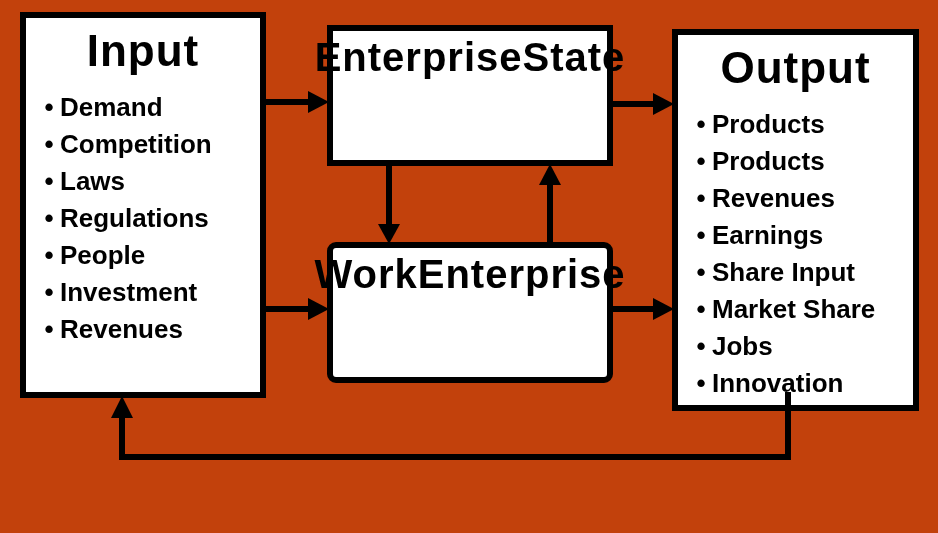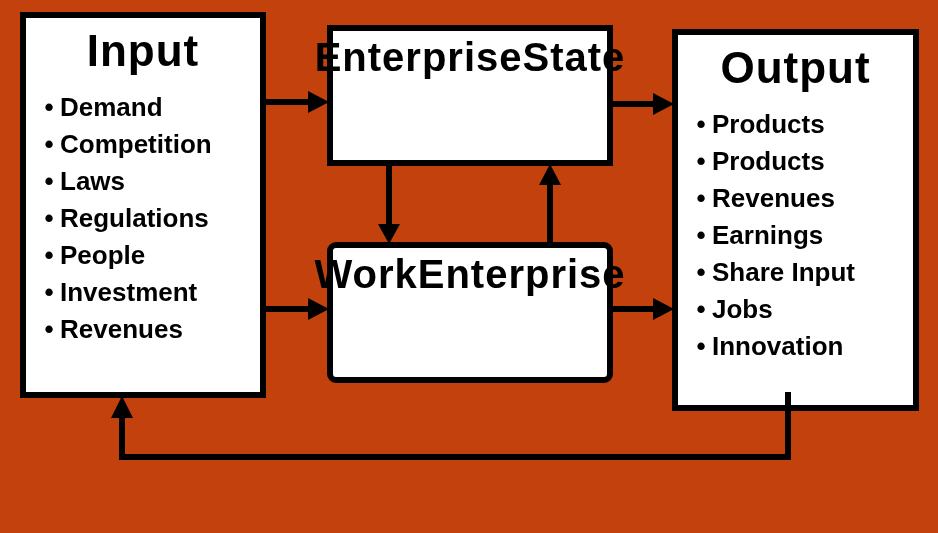--- a/index.html
+++ b/index.html
@@ -94,20 +94,21 @@
   </div>
 
   <div class="box" id="output-box">
     <div class="side-title">Output</div>
     <ul class="items">
       <li><span class="bullet">•</span><span>Products</span></li>
       <li><span class="bullet">•</span><span>Products</span></li>
       <li><span class="bullet">•</span><span>Revenues</span></li>
       <li><span class="bullet">•</span><span>Earnings</span></li>
       <li><span class="bullet">•</span><span>Share Input</span></li>
+      <li><span class="bullet">•</span><span>Market Share</span></li>
       <li><span class="bullet">•</span><span>Jobs</span></li>
       <li><span class="bullet">•</span><span>Innovation</span></li>
     </ul>
   </div>
 
   <svg id="arrows" viewBox="0 0 938 533" xmlns="http://www.w3.org/2000/svg">
 
     <g>
       <line x1="264" y1="102" x2="310" y2="102" stroke="#000" stroke-width="6"></line>
       <polygon points="308,91 329,102 308,113" fill="#000"></polygon>

